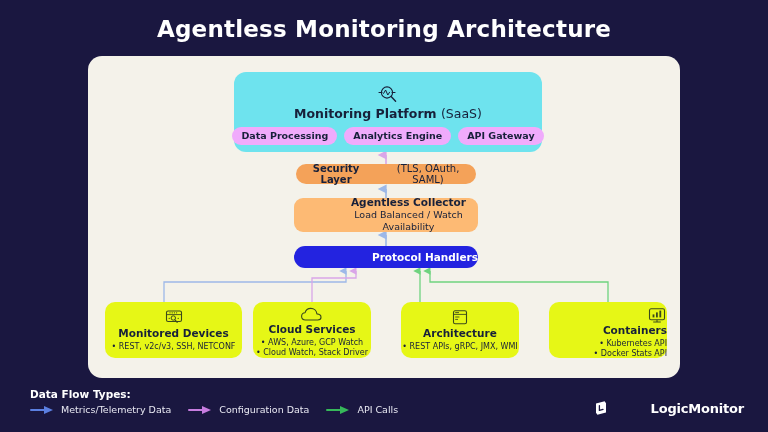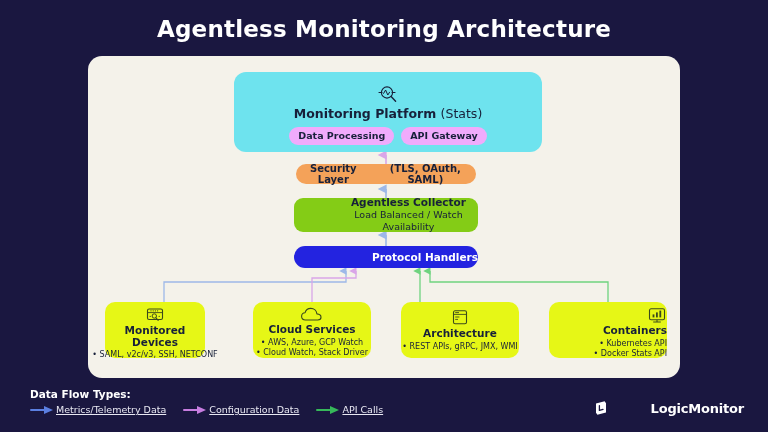--- a/index.html
+++ b/index.html
@@ -87,26 +87,26 @@
   .security {
     left: 208px; top: 108px;
     width: 180px; height: 20px;
     background: #f4a259;
     border-radius: 11px;
     font-size: 10px;
     color: #17203a;
     flex-direction: row;
   }
   .security b { font-weight: bold; }
-  .security span.thin { font-weight: bold; }
+  .security span.thin { font-weight: normal; }
   
   .collector {
     left: 206px; top: 142px;
     width: 184px; height: 34px;
-    background: #84cc16;
+    background: #fdba74;
     border-radius: 9px;
     padding-left: 45px;
   }
   .collector-title {
     font-size: 10.5px; font-weight: bold; color: #17203a;
     line-height: 1.2;
   }
   .collector-sub {
     font-size: 9.5px; color: #17203a; line-height: 1.3;
   }
@@ -141,21 +141,21 @@
     color: #17203a;
     margin-bottom: 2px;
     line-height: 1.1;
   }
   .source .s-line {
     font-size: 8px;
     color: #17203a;
     line-height: 1.35;
     white-space: nowrap;
   }
-  .src-devices    { left: 17px;  width: 100px; }
+  .src-devices    { left: 17px;  width: 137px; }
   .src-cloud      { left: 165px; width: 118px; }
   .src-apps       { left: 313px; width: 118px; }
   .src-containers { left: 461px; width: 118px; align-items: flex-end; }
 
   
   .connectors {
     position: absolute;
     left: 0; top: 0;
     width: 592px; height: 322px;
     pointer-events: none;
@@ -173,23 +173,23 @@
     margin-bottom: 4px;
   }
   .legend-items {
     display: flex;
     align-items: center;
     gap: 17px;
   }
   .legend-item {
     display: flex;
     align-items: center;
+    gap: 5px;
     font-size: 9.5px;
     color: #e8e8f2;
-    text-decoration: underline;
   }
   .legend-arrow { display: block; }
   
   .brand {
     position: absolute;
     right: 24px; top: 400px;
     display: flex;
     align-items: center;
     gap: 6px;
   }
@@ -243,24 +243,25 @@
         <svg width="22" height="20" viewBox="0 0 22 20">
           <circle cx="10" cy="8.5" r="5.6" fill="none" stroke="#17203a" stroke-width="1.1"></circle>
           <path d="M14.1,12.6 L18.6,17.2" stroke="#17203a" stroke-width="1.4" stroke-linecap="round"></path>
           <path d="M2,8.5 L5,8.5" stroke="#17203a" stroke-width="1.1" stroke-linecap="round"></path>
           <path d="M15,8.5 L18,8.5" stroke="#17203a" stroke-width="1.1" stroke-linecap="round"></path>
           <path d="M6.6,9.4 L8.6,6 L10.8,11 L12.6,8.2" fill="none" stroke="#17203a" stroke-width="1" stroke-linecap="round" stroke-linejoin="round"></path>
         </svg>
       </div>
       <div class="platform-title">
         <span>Monitoring Platform</span>
-        <span class="thin">(Stats)</span>
+        <span class="thin">(SaaS)</span>
       </div>
       <div class="pill-row">
         <div class="pill">Data Processing</div>
+        <div class="pill">Analytics Engine</div>
         <div class="pill">API Gateway</div>
       </div>
     </div>
 
     <div class="node security">
       <b>Security Layer</b>
       <span class="thin" style="margin-left:4px">(TLS, OAuth, SAML)</span>
     </div>
 
     <div class="node collector">
@@ -281,21 +282,21 @@
           <circle cx="8.2" cy="3.8" r="0.6" fill="#3b4a1c"></circle>
           <circle cx="10.4" cy="3.8" r="0.6" fill="#3b4a1c"></circle>
           <circle cx="12.6" cy="3.8" r="0.6" fill="#3b4a1c"></circle>
           <circle cx="9.3" cy="9" r="2.2" fill="none" stroke="#3b4a1c" stroke-width="1"></circle>
           <path d="M11,10.8 L13.2,13.4" stroke="#3b4a1c" stroke-width="1.1" stroke-linecap="round"></path>
           <circle cx="5.2" cy="9.4" r="0.6" fill="#3b4a1c"></circle>
           <circle cx="14.2" cy="9.4" r="0.6" fill="#3b4a1c"></circle>
         </svg>
       </div>
       <div class="s-title">Monitored Devices</div>
-      <div class="s-line">• SAML, v2c/v3, SSH, NETCONF</div>
+      <div class="s-line">• REST, v2c/v3, SSH, NETCONF</div>
     </div>
 
     <div class="node source src-cloud">
       <div class="s-icon">
         <svg width="24" height="16" viewBox="0 0 24 16">
           <path d="M5.5,13 C3,13 1.6,11.2 1.6,9.3 C1.6,7.4 3.1,5.8 5.1,5.7 C5.7,3.1 8,1.4 10.8,1.4 C14,1.4 16.6,3.8 16.9,6.9 C19.2,7.1 21,8.6 21,10.3 C21,11.9 19.6,13 17.8,13 Z" fill="none" stroke="#3b4a1c" stroke-width="1.1" stroke-linejoin="round"></path>
         </svg>
       </div>
       <div class="s-title">Cloud Services</div>
       <div class="s-line">• AWS, Azure, GCP Watch</div>

